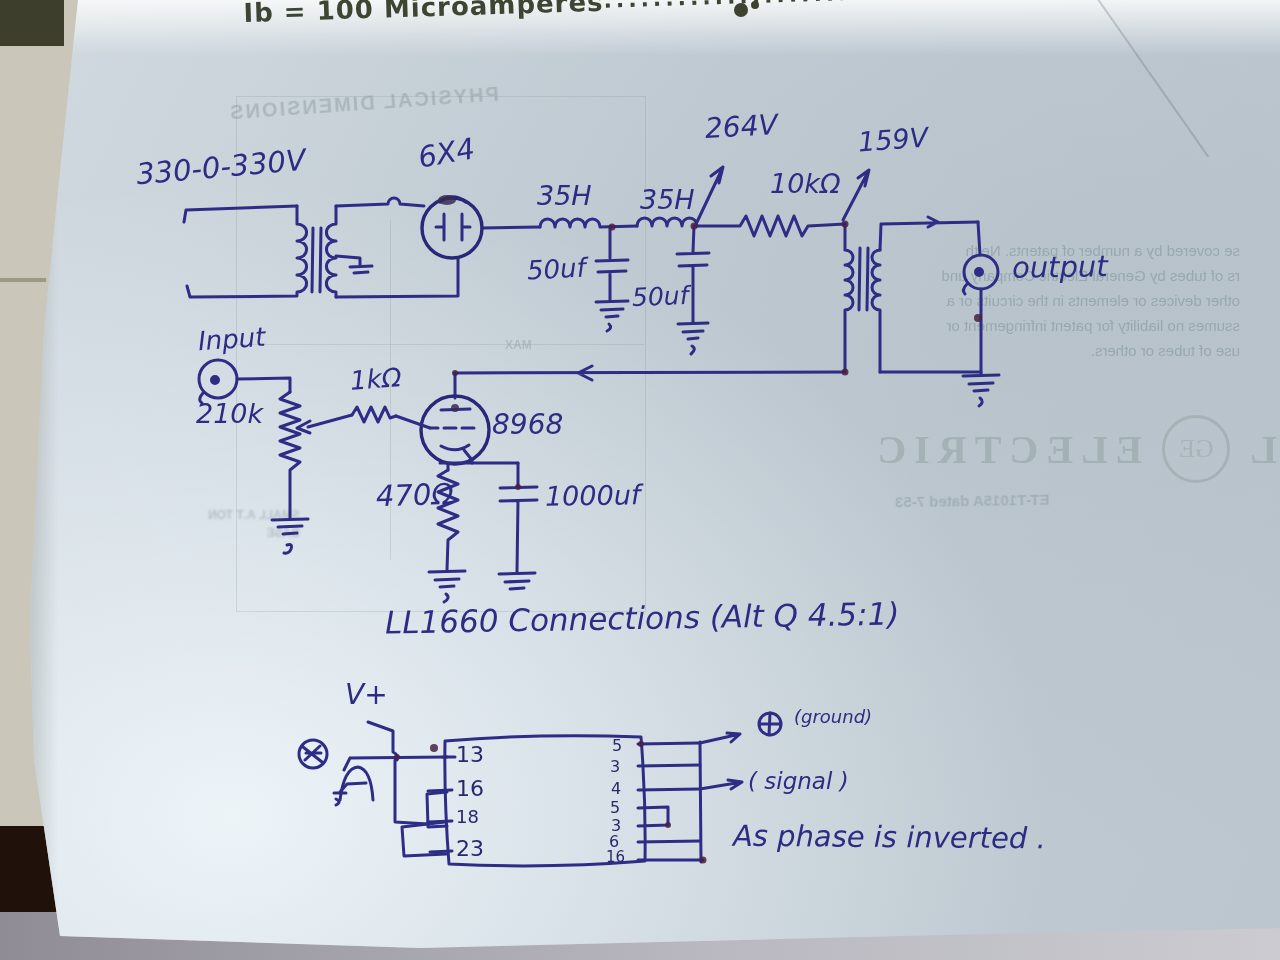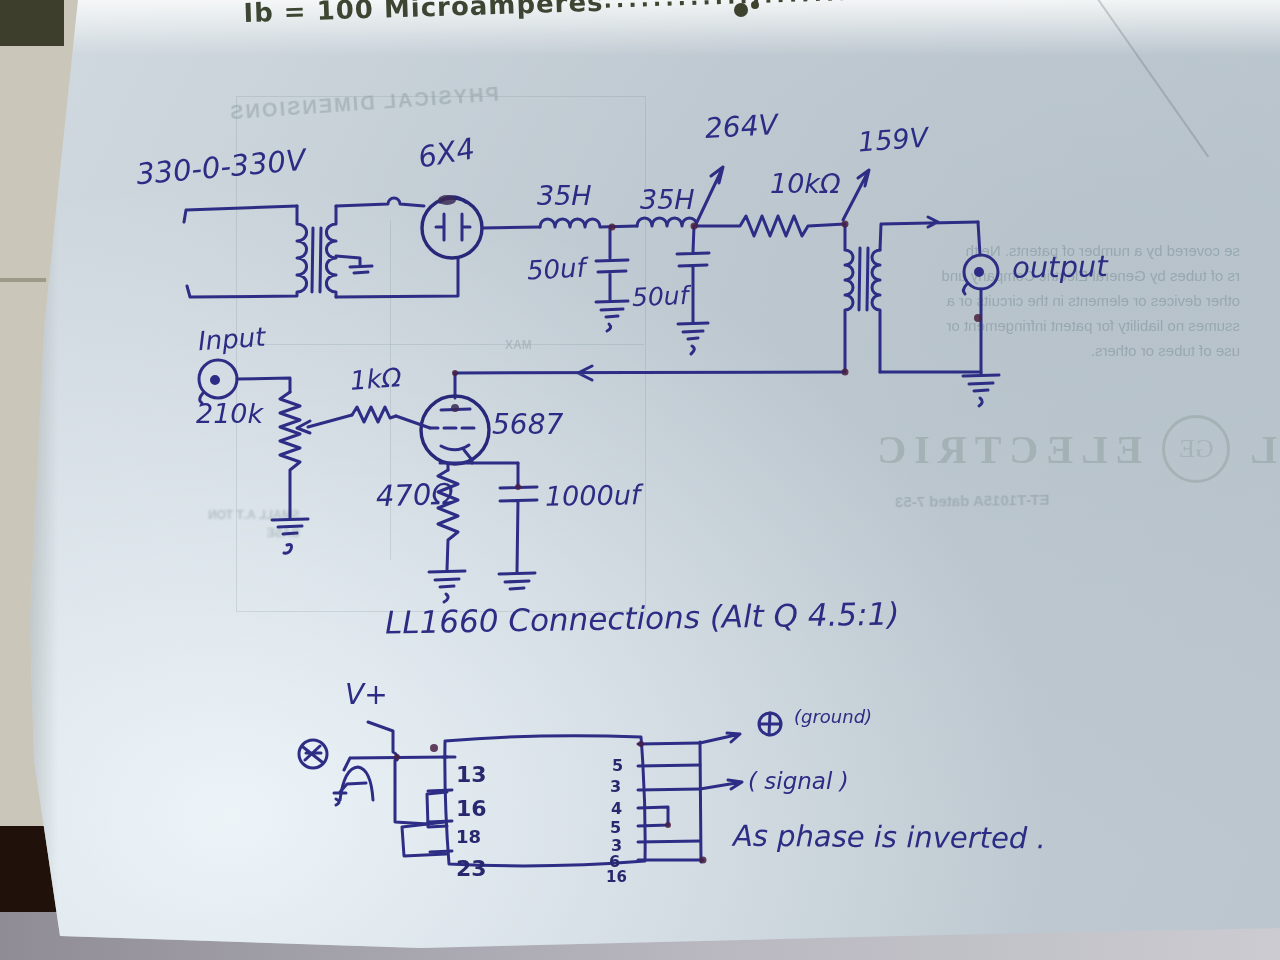--- a/index.html
+++ b/index.html
@@ -26,21 +26,21 @@
   .top-band{position:absolute;left:0;top:0;width:1280px;height:56px;
     background:linear-gradient(to bottom,rgba(252,253,252,.85),rgba(252,253,252,0));}
   .crease{position:absolute;left:1150px;top:-25px;width:2px;height:200px;
     background:rgba(100,110,118,.30);transform:rotate(-35deg);}
   .printed{position:absolute;left:243px;top:-2px;white-space:nowrap;
     color:#3c4632;font-weight:bold;font-size:26px;letter-spacing:1px;
     transform:rotate(-1.8deg);transform-origin:left top;}
   .printed .dots{letter-spacing:4px;font-size:22px;vertical-align:3px;}
   .hw{position:absolute;white-space:nowrap;color:#2c2c84;
       font-family:"DejaVu Sans",sans-serif;font-style:italic;font-weight:500;}
-  .pin{font-style:normal;font-weight:bold;color:#28286e;margin-top:20px;}
+  .pin{font-style:normal;font-weight:normal;color:#28286e;}
   .ghost{position:absolute;color:#87979c;font-family:"Liberation Serif",serif;}
   .ghost-dim{left:228px;top:92px;font-size:20px;font-weight:bold;letter-spacing:2px;
     opacity:.45;transform:scaleX(-1) rotate(4deg);filter:blur(.6px);font-family:"Liberation Sans",sans-serif;}
   .ghost-par{left:880px;top:238px;width:360px;font-size:15px;line-height:25px;
     opacity:.55;transform:scaleX(-1);filter:blur(.7px);color:#7e929b;font-family:"Liberation Sans",sans-serif;}
   .ghost-brand{left:905px;top:415px;width:372px;display:flex;align-items:center;gap:20px;
     opacity:.55;transform:scaleX(-1);filter:blur(.5px);}
   .ghost-brand .word{font-size:40px;font-weight:bold;letter-spacing:8px;color:#93a2a2;}
   .ghost-brand .frag{font-size:40px;font-weight:bold;color:#93a2a2;}
   .ghost-logo{width:62px;height:62px;border:3px solid #96a4a4;border-radius:50%;flex:0 0 auto;
@@ -243,21 +243,21 @@
   <span class="hw" style="left:640px;top:184px;font-size:27px;">35H</span>
   <span class="hw" style="left:705px;top:110px;font-size:28px;transform:rotate(-3deg);">264V</span>
   <span class="hw" style="left:750px;top:168px;font-size:27px;margin-left:20px;">10kΩ</span>
   <span class="hw" style="left:858px;top:124px;font-size:27px;transform:rotate(-4deg);">159V</span>
   <span class="hw" style="left:527px;top:254px;font-size:26px;transform:rotate(-3deg);">50uf</span>
   <span class="hw" style="left:632px;top:282px;font-size:25px;transform:rotate(-2deg);">50uf</span>
   <span class="hw" style="left:1012px;top:250px;font-size:29px;transform:rotate(-1deg);">output</span>
   <span class="hw" style="left:198px;top:324px;font-size:26px;transform:rotate(-4deg);">Input</span>
   <span class="hw" style="left:196px;top:398px;font-size:27px;">210k</span>
   <span class="hw" style="left:350px;top:364px;font-size:26px;transform:rotate(-4deg);">1kΩ</span>
-  <span class="hw" style="left:492px;top:408px;font-size:28px;">5687</span>
+  <span class="hw" style="left:492px;top:408px;font-size:28px;">8968</span>
   <span class="hw" style="left:376px;top:478px;font-size:29px;transform:rotate(-2deg);">470Ω</span>
   <span class="hw" style="left:545px;top:480px;font-size:27px;transform:rotate(-1deg);">1000uf</span>
 
   <span class="hw" style="left:385px;top:600px;font-size:31px;transform:rotate(-1deg);">LL1660 Connections (Alt Q 4.5:1)</span>
 
   <span class="hw" style="left:345px;top:678px;font-size:28px;">V+</span>
 
   <span class="hw pin" style="left:456px;top:742px;font-size:22px;">13</span>
   <span class="hw pin" style="left:456px;top:776px;font-size:22px;">16</span>
   <span class="hw pin" style="left:456px;top:806px;font-size:18px;">18</span>

